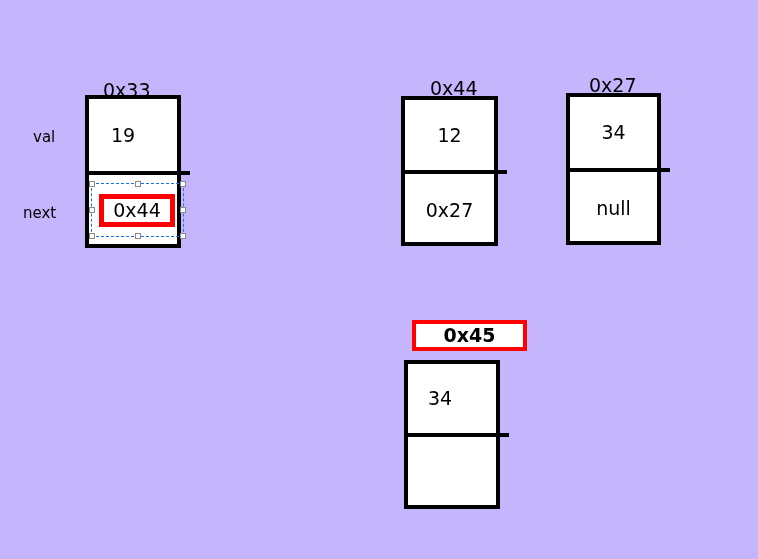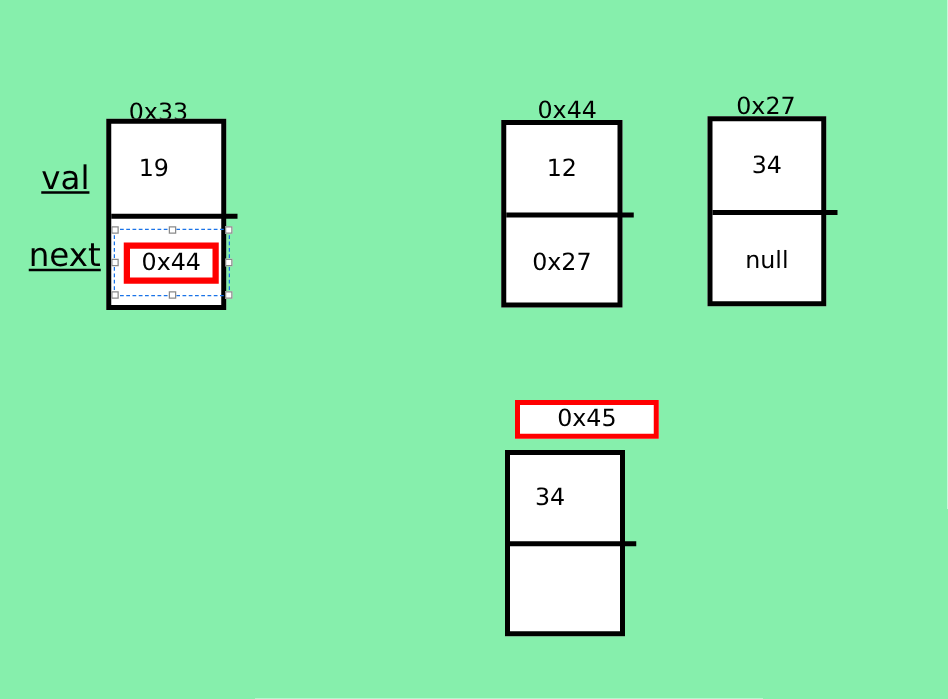--- a/index.html
+++ b/index.html
@@ -7,21 +7,21 @@
     padding: 0;
     background: #ffffff;
   }
   body {
     font-family: "DejaVu Sans", sans-serif;
   }
   #canvas {
     position: relative;
     width: 758px;
     height: 559px;
-    background: #86efac;
+    background: #c4b5fd;
     overflow: hidden;
   }
 
   
   .node {
     position: absolute;
     box-sizing: border-box;
     border: 4px solid #000000;
     background: #ffffff;
   }
@@ -53,45 +53,45 @@
     position: absolute;
     font-size: 19px;
     color: #000000;
     white-space: nowrap;
     line-height: 1;
   }
 
   
   .row-label {
     position: absolute;
-    font-size: 26px;
-    color: #000000;
-    white-space: nowrap;
-    line-height: 1;
-    text-decoration: underline;
+    font-size: 15px;
+    color: #000000;
+    white-space: nowrap;
+    line-height: 1;
   }
 
   
   .red-box {
     position: absolute;
     box-sizing: border-box;
     border: 5px solid #ff0000;
     background: #ffffff;
     display: flex;
     align-items: center;
     justify-content: center;
   }
   .red-box .red-box-text {
     font-size: 19px;
     color: #000000;
     white-space: nowrap;
     line-height: 1;
   }
   .red-box.thin {
     border-width: 4px;
+    font-weight: bold;
   }
 
   
   .selection {
     position: absolute;
     box-sizing: border-box;
     border: 1px dashed #1a73e8;
     background: transparent;
   }
   .handle {
@@ -113,21 +113,21 @@
 </style>
 </head>
 <body>
 
 <div id="canvas">
 
   <div class="addr-label" style="left:103px; top:81px;">0x33</div>
 
   <div class="row-label" style="left:33px; top:130px;">val</div>
 
-  <div class="row-label" style="left:23px; top:192px;">next</div>
+  <div class="row-label" style="left:23px; top:206px;">next</div>
 
   <div class="node" style="left:85px; top:95px; width:96px; height:153px;">
 
     <div class="cell leftish" style="top:0; height:72px; padding-left:22px;">
       <span class="cell-text">19</span>
     </div>
 
     <div class="divider" style="top:72px; width:101px;"></div>
 
     <div class="cell" style="top:76px; height:73px;"></div>

